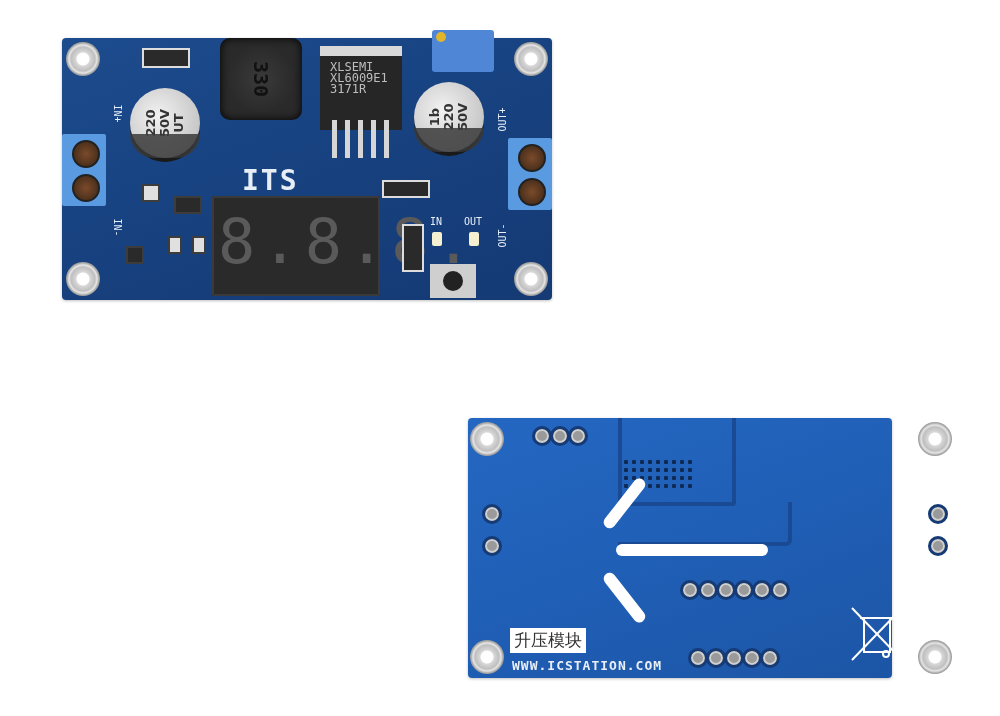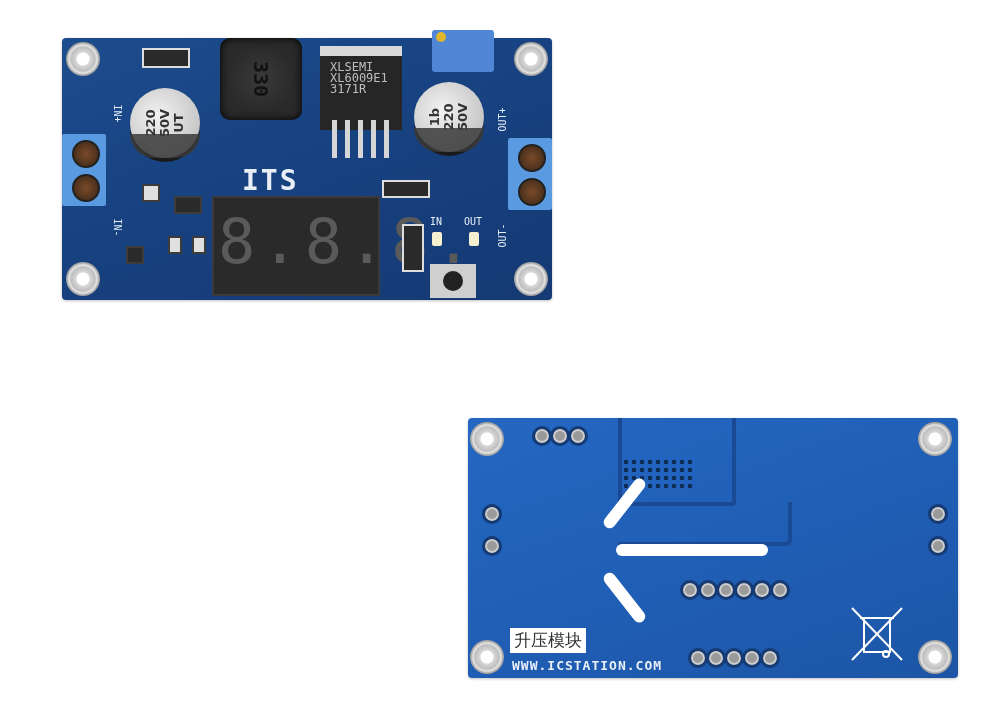--- a/index.html
+++ b/index.html
@@ -1,19 +1,19 @@
 <!DOCTYPE html>
 <html><head>
 <meta charset="utf-8">
 <style>
   html,body{margin:0;padding:0;background:#ffffff;}
   body{width:1000px;height:716px;position:relative;overflow:hidden;font-family:"DejaVu Sans",sans-serif;}
   .board{position:absolute;border-radius:4px;}
   #front{left:62px;top:38px;width:490px;height:262px;background:linear-gradient(160deg,#1d4c8e 0%,#17417f 50%,#153a74 100%);box-shadow:0 1px 3px rgba(0,0,0,.25);}
-  #back{left:468px;top:418px;width:490px;height:260px;background:linear-gradient(160deg,#2467c2 0%,#1f5db3 60%,#1c55a5 100%);box-shadow:0 1px 3px rgba(0,0,0,.25);}
+  #back{left:468px;top:418px;width:424px;height:260px;background:linear-gradient(160deg,#2467c2 0%,#1f5db3 60%,#1c55a5 100%);box-shadow:0 1px 3px rgba(0,0,0,.25);}
   .hole{position:absolute;width:34px;height:34px;border-radius:50%;background:radial-gradient(circle,#ffffff 0 6px,#d8d8d8 7px,#bfbfbf 12px,#e6e6e6 14px,#a9a9a9 16px,#9a9a9a 17px);}
   .abs{position:absolute;}
   .inductor{left:158px;top:0;width:82px;height:82px;background:#2a2a2a;border-radius:10px;box-shadow:inset 0 0 8px #000;}
   .inductor .core{position:absolute;left:8px;top:8px;width:66px;height:66px;border-radius:50%;background:radial-gradient(circle,#3a3a3a,#242424);display:flex;align-items:center;justify-content:center;color:#111;font-weight:bold;font-size:20px;transform:rotate(90deg);font-family:"DejaVu Sans Mono",monospace;}
   .ic{left:258px;top:8px;width:82px;height:74px;background:#262626;border-top:10px solid #d9d9d9;}
   .ic .txt{position:absolute;left:10px;top:6px;color:#bdbdbd;font-size:12px;line-height:11px;font-family:"DejaVu Sans Mono",monospace;}
   .leg{position:absolute;top:82px;width:5px;height:38px;background:#d6d6d6;}
   .cap{position:absolute;width:70px;height:70px;border-radius:50%;background:radial-gradient(circle at 40% 40%,#f2f2f2,#c8c8c8 70%,#9b9b9b);box-shadow:0 4px 0 #1a1a1a;}
   .cap .label{position:absolute;left:10px;top:14px;font-size:13px;line-height:14px;font-weight:bold;color:#333;transform:rotate(-90deg);transform-origin:center;white-space:pre;text-align:center;width:50px;}
   .cap .band{position:absolute;left:0;right:0;bottom:0;height:24px;border-radius:0 0 35px 35px;background:#3a3a3a;opacity:.85;}

